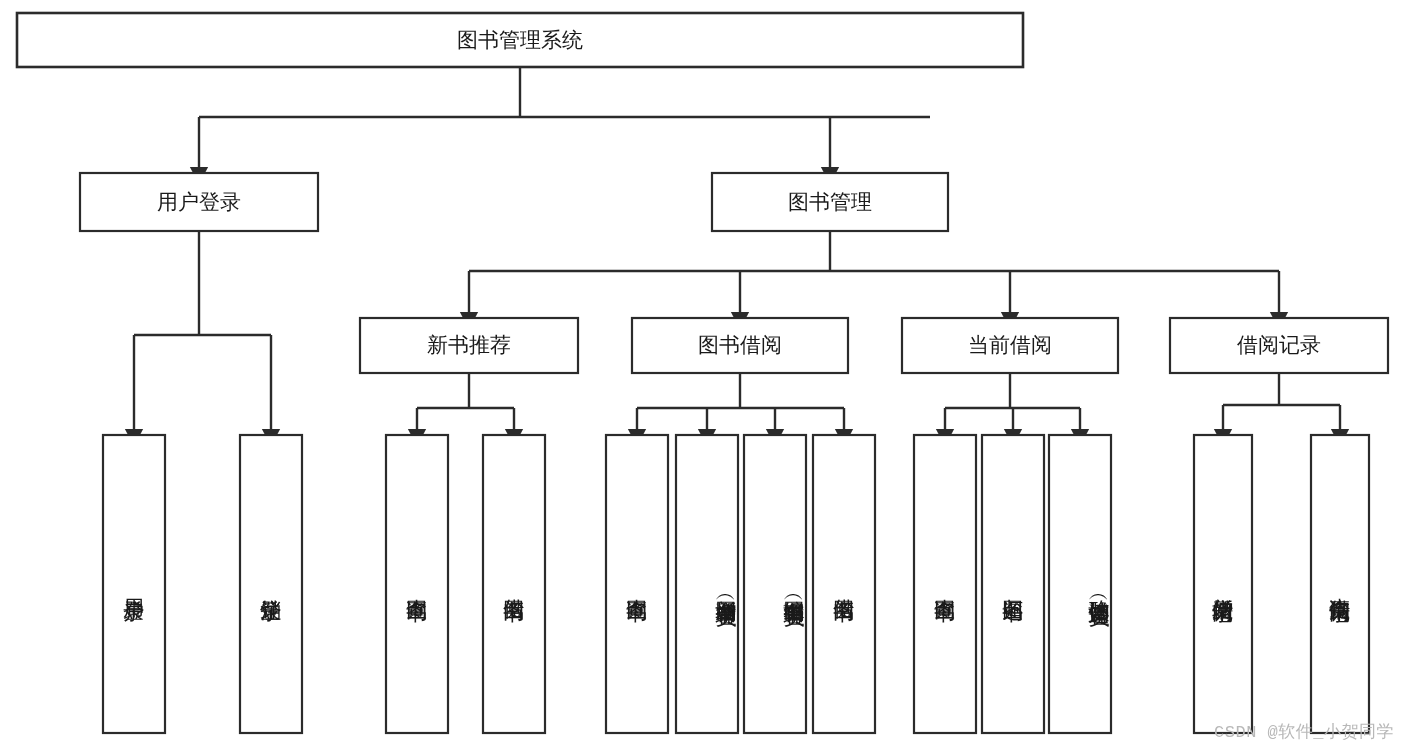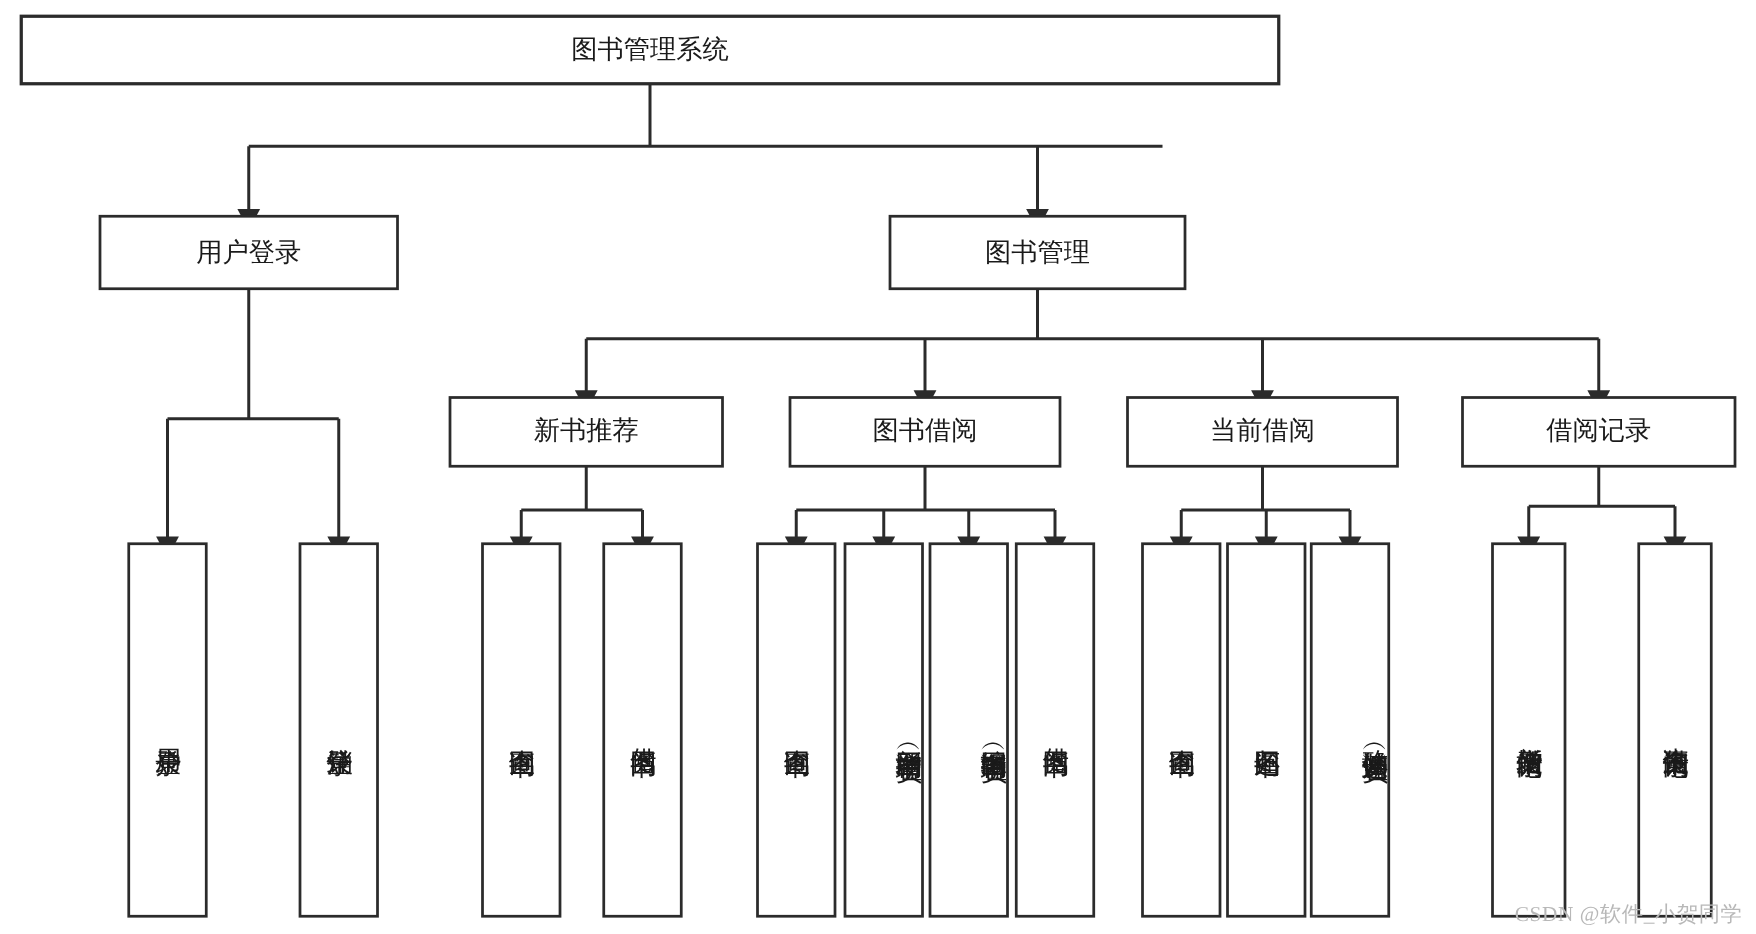--- a/index.html
+++ b/index.html
@@ -42,21 +42,21 @@
     font-family: "Liberation Sans", "DejaVu Sans", sans-serif;
     fill: #1a1a1a;
     font-size: 21px;
     text-anchor: middle;
     dominant-baseline: middle;
   }
   .watermark {
     position: absolute;
     right: 8px;
     bottom: 4px;
-    font-family: Liberation Serif, serif;
+    font-family: Liberation Mono, monospace;
     font-size: 17px;
     color: #b8b8b8;
     letter-spacing: 0.5px;
     white-space: nowrap;
     pointer-events: none;
   }
   .vert-label {
     position: absolute;
     writing-mode: vertical-rl;
     text-orientation: upright;

